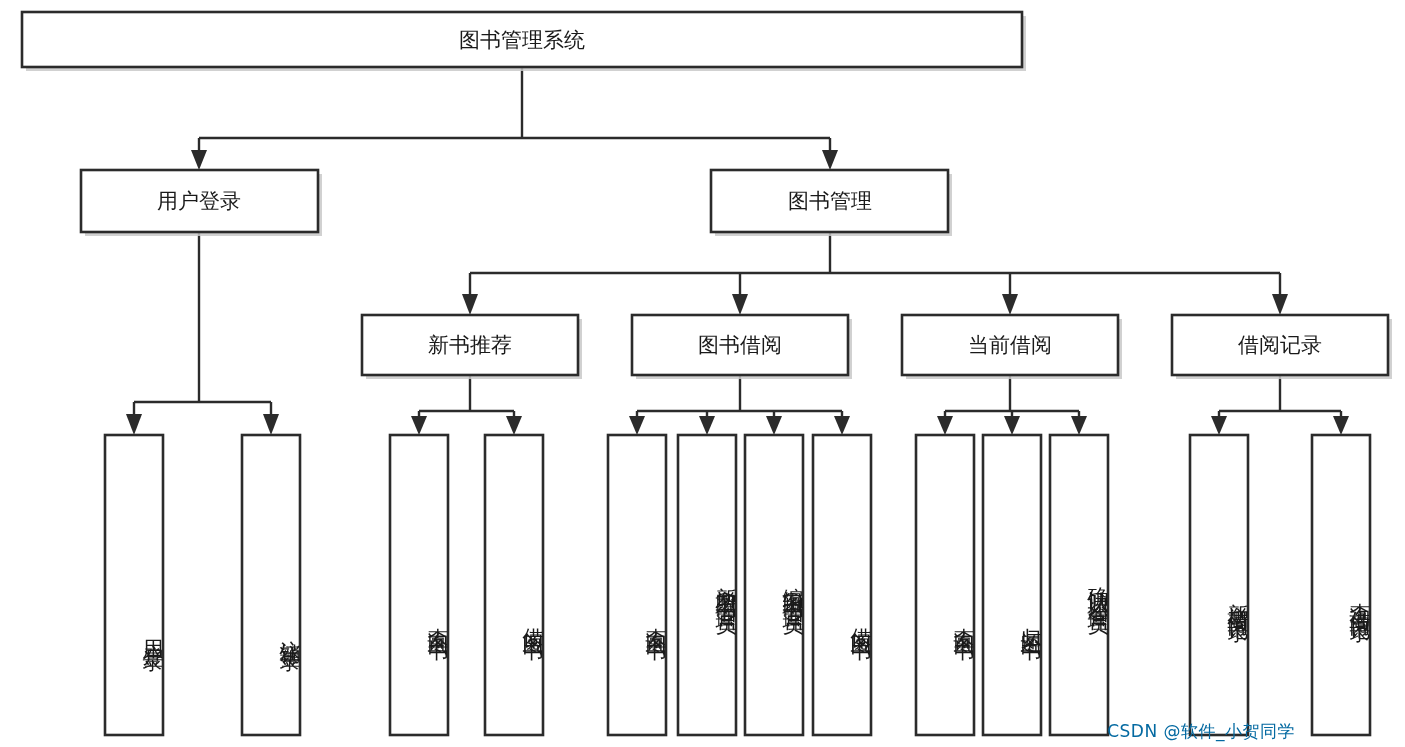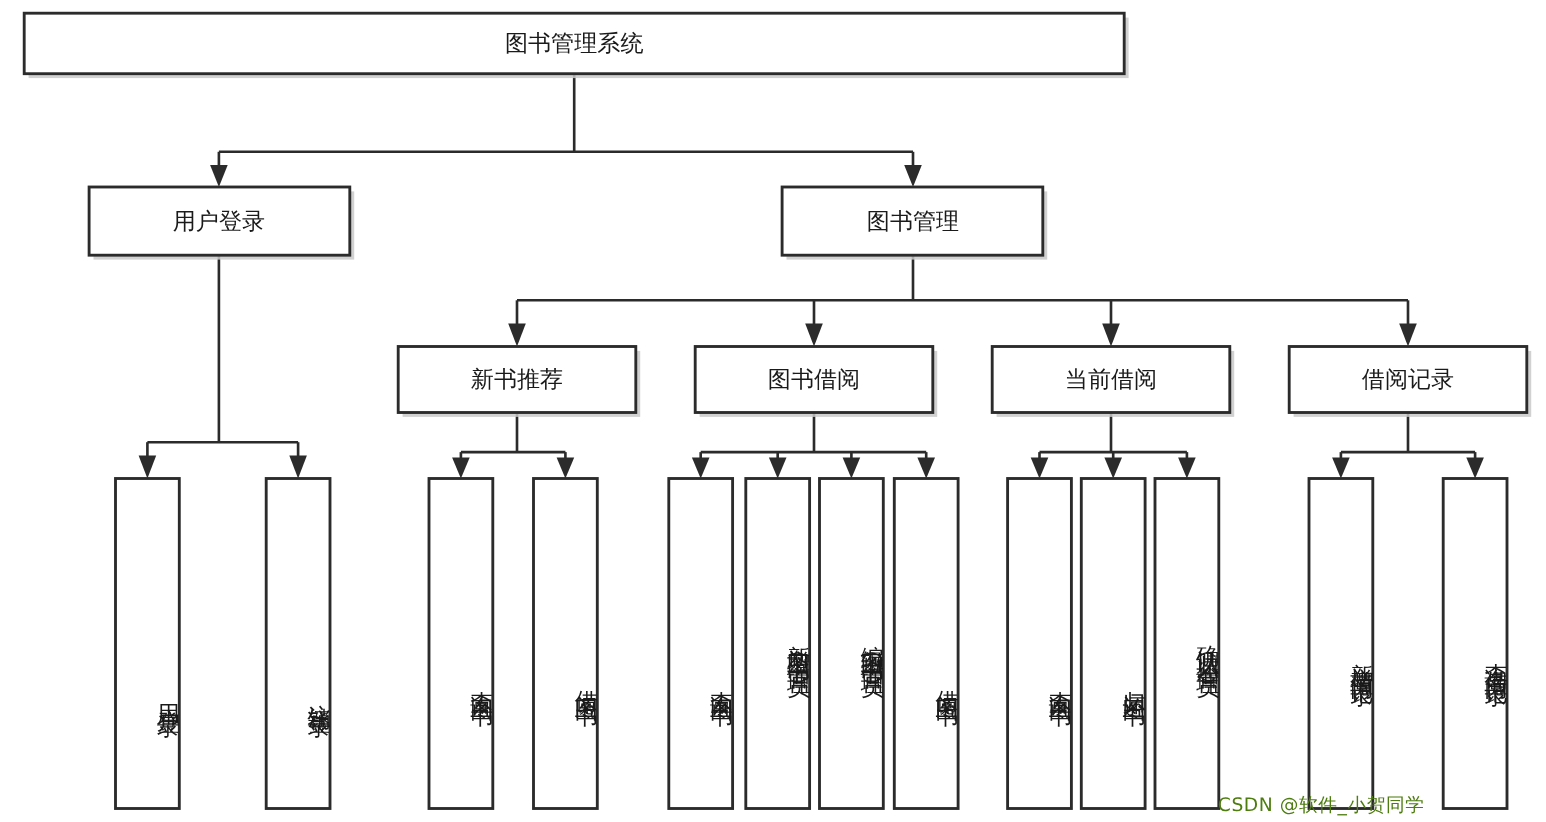--- a/index.html
+++ b/index.html
@@ -74,21 +74,21 @@
     align-items: flex-start;
     justify-content: center;
     pointer-events: none;
   }
   .watermark {
     position: absolute;
     right: 8px;
     bottom: 4px;
     font-family: "DejaVu Sans", "Liberation Sans", sans-serif;
     font-size: 17px;
-    color: #4d7c0f;
+    color: #0369a1;
     letter-spacing: 0.5px;
     white-space: nowrap;
   }
 </style>
 </head>
 <body>
 
 <div id="diagram-root">
 
   <svg class="diagram-canvas" viewBox="0 0 1405 747" xmlns="http://www.w3.org/2000/svg">

